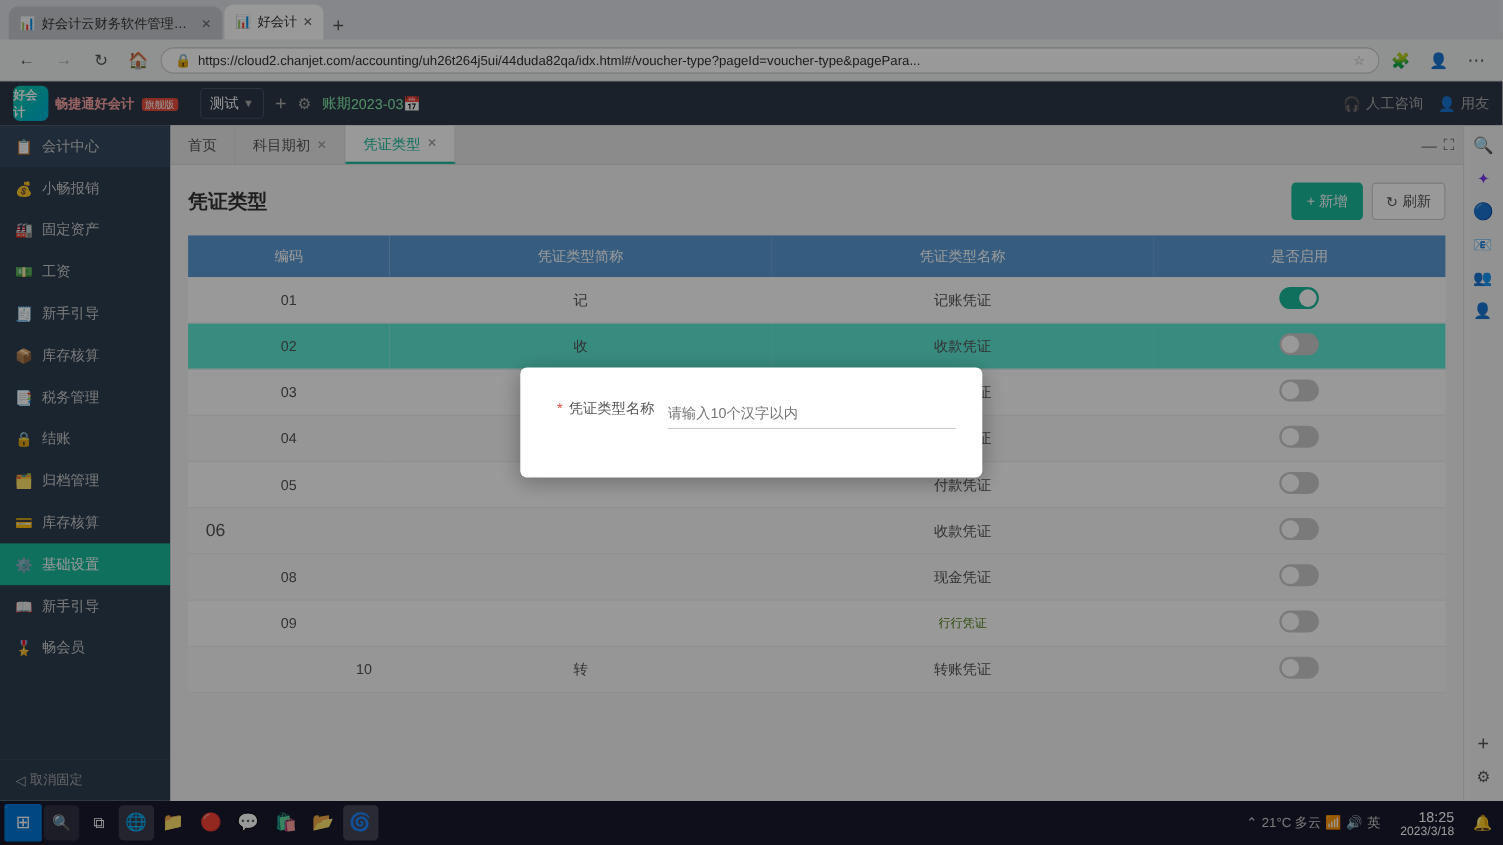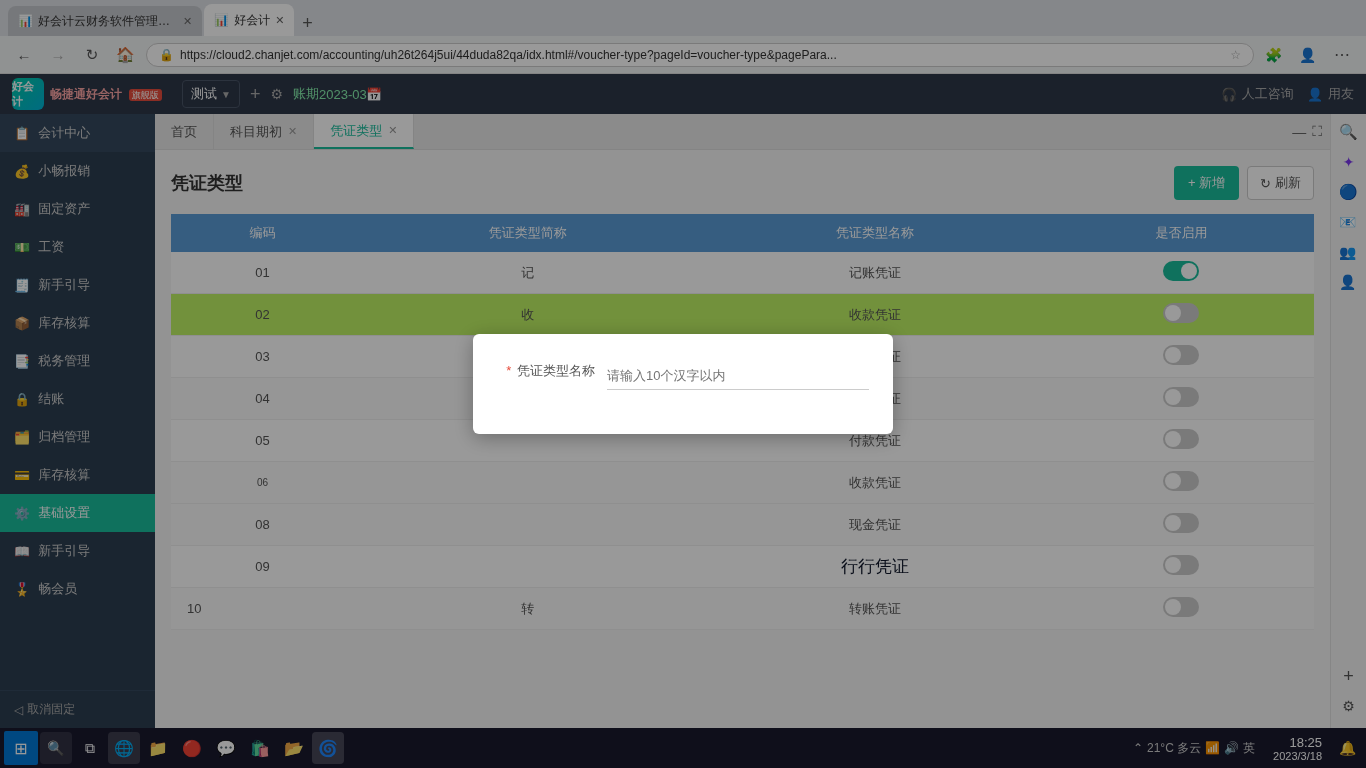--- a/index.html
+++ b/index.html
@@ -170,21 +170,21 @@
             <th style="padding:10px 16px; text-align:center; font-weight:normal; font-size:13px;">是否启用</th>
           </tr>
         </thead>
         <tbody id="table-body">
         <tr style="border-bottom: 1px solid rgb(238, 238, 238); background: rgb(255, 255, 255);">
               <td style="padding: 9px 16px; text-align: center; font-size: 13px; color: rgb(85, 85, 85);">01</td>
               <td style="padding: 9px 16px; text-align: center; font-size: 13px; color: rgb(85, 85, 85);">记</td>
               <td style="padding: 9px 16px; text-align: center; font-size: 13px; color: rgb(85, 85, 85);">记账凭证</td>
               <td style="padding: 9px 16px; text-align: center;"><div style="width: 36px; height: 20px; border-radius: 10px; position: relative; display: inline-block; cursor: pointer; background: rgb(26, 188, 156);"><div style="position: absolute; top: 2px; left: 18px; width: 16px; height: 16px; border-radius: 50%; background: white; transition: left 0.2s;"></div></div></td>
             </tr>
-            <tr style="border-bottom: 1px solid rgb(238, 238, 238); background: #bef264;">
+            <tr style="border-bottom: 1px solid rgb(238, 238, 238); background: #5eead4;">
               <td style="padding: 9px 16px; text-align: center; font-size: 13px; color: rgb(85, 85, 85);">02</td>
               <td style="padding: 9px 16px; text-align: center; font-size: 13px; color: rgb(85, 85, 85);">收</td>
               <td style="padding: 9px 16px; text-align: center; font-size: 13px; color: rgb(85, 85, 85);">收款凭证</td>
               <td style="padding: 9px 16px; text-align: center;"><div style="width: 36px; height: 20px; border-radius: 10px; position: relative; display: inline-block; cursor: pointer; background: rgb(204, 204, 204);"><div style="position: absolute; top: 2px; left: 2px; width: 16px; height: 16px; border-radius: 50%; background: white; transition: left 0.2s;"></div></div></td>
             </tr>
             <tr style="border-bottom: 1px solid rgb(238, 238, 238); background: rgb(255, 255, 255);">
               <td style="padding: 9px 16px; text-align: center; font-size: 13px; color: rgb(85, 85, 85);">03</td>
               <td style="padding: 9px 16px; text-align: center; font-size: 13px; color: rgb(85, 85, 85);"></td>
               <td style="padding: 9px 16px; text-align: center; font-size: 13px; color: rgb(85, 85, 85);">付款凭证</td>
               <td style="padding: 9px 16px; text-align: center;"><div style="width: 36px; height: 20px; border-radius: 10px; position: relative; display: inline-block; cursor: pointer; background: rgb(204, 204, 204);"><div style="position: absolute; top: 2px; left: 2px; width: 16px; height: 16px; border-radius: 50%; background: white; transition: left 0.2s;"></div></div></td>
@@ -195,39 +195,39 @@
               <td style="padding: 9px 16px; text-align: center; font-size: 13px; color: rgb(85, 85, 85);">收款凭证</td>
               <td style="padding: 9px 16px; text-align: center;"><div style="width: 36px; height: 20px; border-radius: 10px; position: relative; display: inline-block; cursor: pointer; background: rgb(204, 204, 204);"><div style="position: absolute; top: 2px; left: 2px; width: 16px; height: 16px; border-radius: 50%; background: white; transition: left 0.2s;"></div></div></td>
             </tr>
             <tr style="border-bottom: 1px solid rgb(238, 238, 238); background: rgb(255, 255, 255);">
               <td style="padding: 9px 16px; text-align: center; font-size: 13px; color: rgb(85, 85, 85);">05</td>
               <td style="padding: 9px 16px; text-align: center; font-size: 13px; color: rgb(85, 85, 85);"></td>
               <td style="padding: 9px 16px; text-align: center; font-size: 13px; color: rgb(85, 85, 85);">付款凭证</td>
               <td style="padding: 9px 16px; text-align: center;"><div style="width: 36px; height: 20px; border-radius: 10px; position: relative; display: inline-block; cursor: pointer; background: rgb(204, 204, 204);"><div style="position: absolute; top: 2px; left: 2px; width: 16px; height: 16px; border-radius: 50%; background: white; transition: left 0.2s;"></div></div></td>
             </tr>
             <tr style="border-bottom: 1px solid rgb(238, 238, 238); background: rgb(250, 250, 250);">
-              <td style="padding: 9px 16px; text-align: center; font-size: 10px; color: rgb(85, 85, 85);">06</td>
+              <td style="padding: 9px 16px; font-size: 16px; color: rgb(85, 85, 85);">06</td>
               <td style="padding: 9px 16px; text-align: center; font-size: 13px; color: rgb(85, 85, 85);"></td>
               <td style="padding: 9px 16px; text-align: center; font-size: 13px; color: rgb(85, 85, 85);">收款凭证</td>
               <td style="padding: 9px 16px; text-align: center;"><div style="width: 36px; height: 20px; border-radius: 10px; position: relative; display: inline-block; cursor: pointer; background: rgb(204, 204, 204);"><div style="position: absolute; top: 2px; left: 2px; width: 16px; height: 16px; border-radius: 50%; background: white; transition: left 0.2s;"></div></div></td>
             </tr>
             <tr style="border-bottom: 1px solid rgb(238, 238, 238); background: rgb(250, 250, 250);">
               <td style="padding: 9px 16px; text-align: center; font-size: 13px; color: rgb(85, 85, 85);">08</td>
               <td style="padding: 9px 16px; text-align: center; font-size: 13px; color: rgb(85, 85, 85);"></td>
               <td style="padding: 9px 16px; text-align: center; font-size: 13px; color: rgb(85, 85, 85);">现金凭证</td>
               <td style="padding: 9px 16px; text-align: center;"><div style="width: 36px; height: 20px; border-radius: 10px; position: relative; display: inline-block; cursor: pointer; background: rgb(204, 204, 204);"><div style="position: absolute; top: 2px; left: 2px; width: 16px; height: 16px; border-radius: 50%; background: white; transition: left 0.2s;"></div></div></td>
             </tr>
             <tr style="border-bottom: 1px solid rgb(238, 238, 238); background: rgb(255, 255, 255);">
               <td style="padding: 9px 16px; text-align: center; font-size: 13px; color: rgb(85, 85, 85);">09</td>
               <td style="padding: 9px 16px; text-align: center; font-size: 13px; color: rgb(85, 85, 85);"></td>
-              <td style="padding: 9px 16px; text-align: center; font-size: 17px; color: #0f172a;">行行凭证</td>
-              <td style="padding: 9px 16px; text-align: center;"><div style="width: 36px; height: 20px; border-radius: 10px; position: relative; display: inline-block; cursor: pointer; background: rgb(204, 204, 204);"><div style="position: absolute; top: 2px; left: 2px; width: 16px; height: 16px; border-radius: 50%; background: white; transition: left 0.2s;"></div></div></td>
-            </tr>
-            <tr style="border-bottom: 1px solid rgb(238, 238, 238); background: rgb(250, 250, 250);">
-              <td style="padding: 9px 16px; text-align: left; font-size: 13px; color: rgb(85, 85, 85);">10</td>
+              <td style="padding: 9px 16px; text-align: center; font-size: 11px; color: #4d7c0f;">行行凭证</td>
+              <td style="padding: 9px 16px; text-align: center;"><div style="width: 36px; height: 20px; border-radius: 10px; position: relative; display: inline-block; cursor: pointer; background: rgb(204, 204, 204);"><div style="position: absolute; top: 2px; left: 2px; width: 16px; height: 16px; border-radius: 50%; background: white; transition: left 0.2s;"></div></div></td>
+            </tr>
+            <tr style="border-bottom: 1px solid rgb(238, 238, 238); background: rgb(250, 250, 250);">
+              <td style="padding: 9px 16px; text-align: right; font-size: 13px; color: rgb(85, 85, 85);">10</td>
               <td style="padding: 9px 16px; text-align: center; font-size: 13px; color: rgb(85, 85, 85);">转</td>
               <td style="padding: 9px 16px; text-align: center; font-size: 13px; color: rgb(85, 85, 85);">转账凭证</td>
               <td style="padding: 9px 16px; text-align: center;"><div style="width: 36px; height: 20px; border-radius: 10px; position: relative; display: inline-block; cursor: pointer; background: rgb(204, 204, 204);"><div style="position: absolute; top: 2px; left: 2px; width: 16px; height: 16px; border-radius: 50%; background: white; transition: left 0.2s;"></div></div></td>
             </tr>
           </tbody>
       </table>
     </div>
   </div>
 
   <div style="width:36px; background:#f3f3f3; border-left:1px solid #e0e0e0; display:flex; flex-direction:column; align-items:center; padding:4px 0; gap:2px;">

